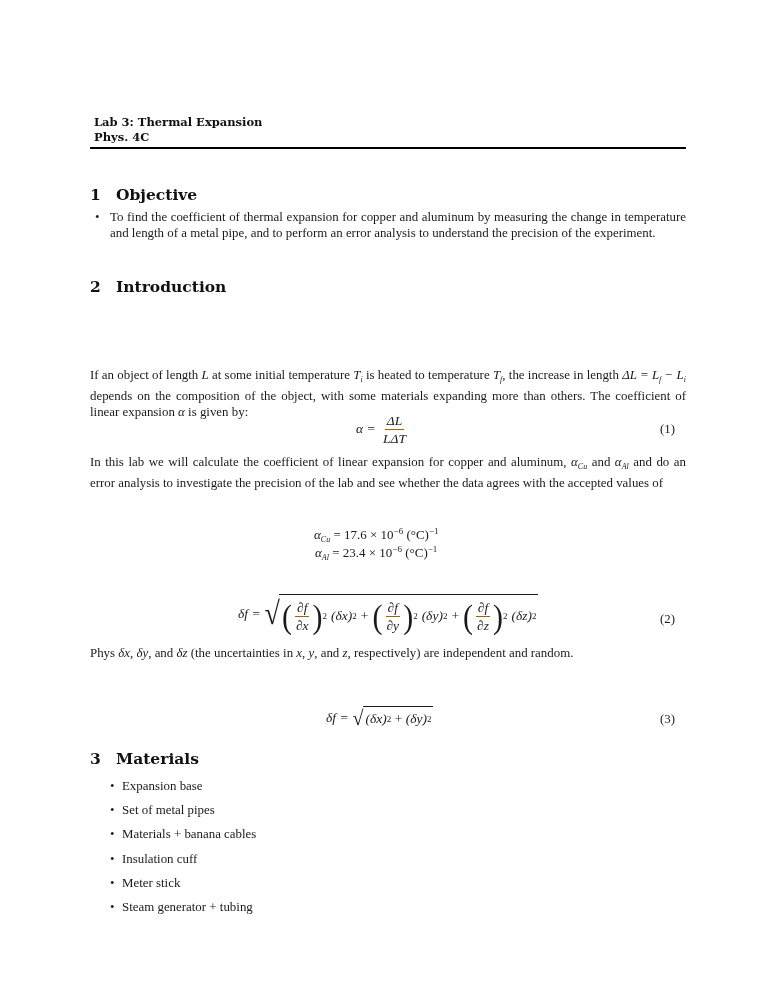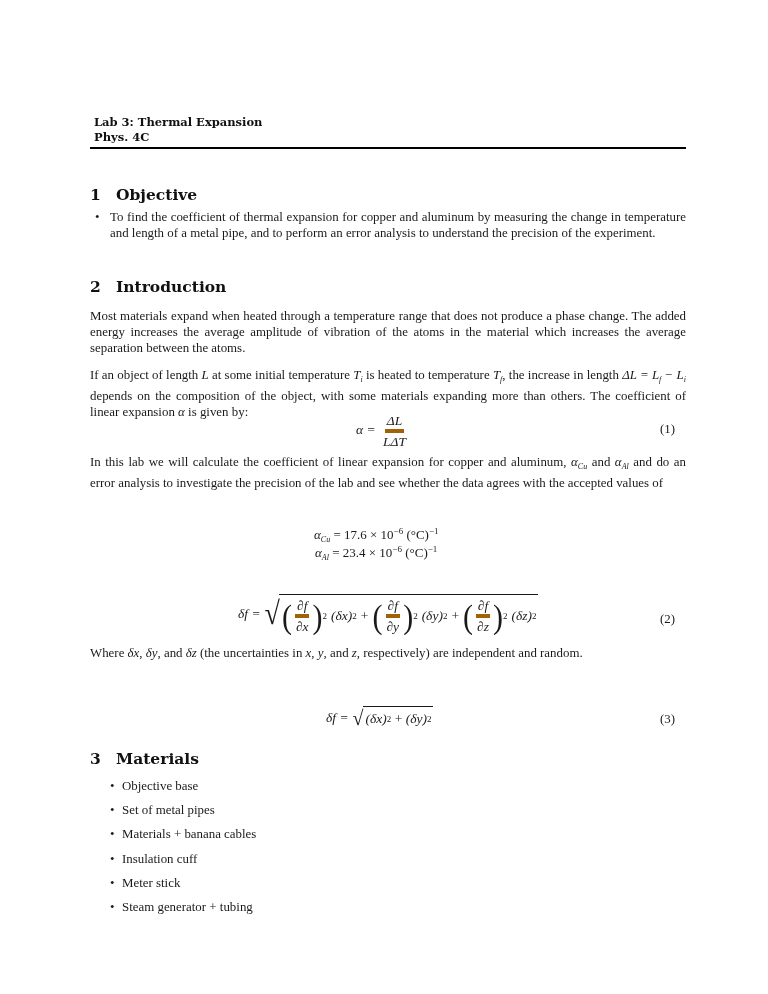--- a/index.html
+++ b/index.html
@@ -16,21 +16,21 @@
     .bullet { position: relative; padding-left: 17px; font-family: "Liberation Serif", serif; font-size: 12.9px; line-height: 16.2px; text-align: justify; }
     .bullet::before { content: "\2022"; position: absolute; left: 2px; top: 0; }
     .mat-item { position: absolute; left: 110px; font-family: "Liberation Serif", serif; font-size: 12.9px; line-height: 16px; white-space: nowrap; }
     .mat-item .dot { display: inline-block; width: 12px; }
     .eq { font-family: "Liberation Serif", serif; font-size: 13.5px; white-space: nowrap; }
     .eqnum { left: 660px; font-family: "Liberation Serif", serif; font-size: 12.9px; }
     i, .it { font-style: italic; }
     sub { font-size: 8px; vertical-align: -3px; font-style: italic; }
     sup { font-size: 9px; vertical-align: 5px; }
     .frac { display: inline-flex; flex-direction: column; align-items: center; vertical-align: middle; margin: 0 2px; }
-    .frac .n { padding: 0 2px 1px; border-bottom: 4px solid #a16207; line-height: 15px; }
+    .frac .n { padding: 0 2px 1px; border-bottom: 1px solid #a16207; line-height: 15px; }
     .frac .d { padding: 1px 2px 0; line-height: 15px; }
     .sqrt { display: inline-flex; align-items: stretch; vertical-align: middle; }
     .sqrt .rad { font-size: 28px; line-height: 40px; transform: scaleY(1.15); margin-right: -1px; }
     .sqrt .body { border-top: 1px solid #1a1a1a; padding: 3px 2px 0 3px; display: inline-flex; align-items: center; }
     .sqrt.small .rad { font-size: 20px; line-height: 24px; transform: scaleY(1.05); }
     .sqrt.small .body { padding-top: 1px; }
     .paren { font-size: 30px; line-height: 30px; font-weight: 300; transform: scaleY(1.15); display: inline-block; }
   </style>
 </head>
 <body>
@@ -49,21 +49,20 @@
   <div class="abs para" style="left:93px; top:183px; width:593px;">
     <ul class="bullet-list">
       <li class="bullet">To find the coefficient of thermal expansion for copper and aluminum by measuring the change in temperature and length of a metal pipe, and to perform an error analysis to understand the precision of the experiment.</li>
     </ul>
   </div>
 
   <div class="abs sec" style="left:90px; top:251px;">
     <span class="num">2</span><span>Introduction</span>
   </div>
 
-  <div class="abs para" style="top:282px;">Most materials expand when heated through a temperature range that does not produce a phase change. The added energy increases the average amplitude of vibration of the atoms in the material which increases the average separation between the atoms.</div>
 
   <div class="abs para" style="top:341px;">
     <span>If an object of length </span><i>L</i><span> at some initial temperature </span><i>T</i><sub>i</sub><span> is heated to temperature </span><i>T</i><sub>f</sub><span>, the increase in length </span><i>ΔL = L</i><sub>f</sub><i> − L</i><sub>i</sub><span> depends on the composition of the object, with some materials expanding more than others. The coefficient of linear expansion </span><i>α</i><span> is given by:</span>
   </div>
 
   <div class="abs eq" style="left:356px; top:387px;">
     <span class="it">α =</span>
     <span class="frac">
       <span class="n it">ΔL</span>
       <span class="d it">LΔT</span>
@@ -116,21 +115,21 @@
           <span class="paren">)</span>
           <sup style="vertical-align:14px;">2</sup>
         <span class="it" style="margin-left:4px;">(δz)</span>
           <sup>2</sup>
       </span>
     </span>
   </div>
   <div class="abs eqnum" style="top:586px;">(2)</div>
 
   <div class="abs para" style="top:619px;">
-    <span>Where </span><i>δx</i><span>, </span><i>δy</i><span>, and </span><i>δz</i><span> (the uncertainties in </span><i>x</i><span>, </span><i>y</i><span>, and </span><i>z</i><span>, respectively) are independent and random.</span>
+    <span>Phys </span><i>δx</i><span>, </span><i>δy</i><span>, and </span><i>δz</i><span> (the uncertainties in </span><i>x</i><span>, </span><i>y</i><span>, and </span><i>z</i><span>, respectively) are independent and random.</span>
   </div>
 
 
   <div class="abs eq" style="left:326px; top:680px; display:flex; align-items:center;">
     <span class="it" style="margin-right:4px;">δf =</span>
     <span class="sqrt small">
       <span class="rad">√</span>
       <span class="body">
         <span class="it">(δx)</span>
           <sup>2</sup>
@@ -140,21 +139,21 @@
       </span>
     </span>
   </div>
   <div class="abs eqnum" style="top:686px;">(3)</div>
 
   <div class="abs sec" style="left:90px; top:723px;">
     <span class="num">3</span><span>Materials</span>
   </div>
 
   <div>
-    <div class="mat-item" style="top:752px;"><span class="dot">•</span><span>Objective base</span></div>
+    <div class="mat-item" style="top:752px;"><span class="dot">•</span><span>Expansion base</span></div>
     <div class="mat-item" style="top:776px;"><span class="dot">•</span><span>Set of metal pipes</span></div>
     <div class="mat-item" style="top:800px;"><span class="dot">•</span><span>Materials + banana cables</span></div>
     <div class="mat-item" style="top:825px;"><span class="dot">•</span><span>Insulation cuff</span></div>
     <div class="mat-item" style="top:849px;"><span class="dot">•</span><span>Meter stick</span></div>
     <div class="mat-item" style="top:873px;"><span class="dot">•</span><span>Steam generator + tubing</span></div>
   </div>
 
 </div>
 
 </body></html>

